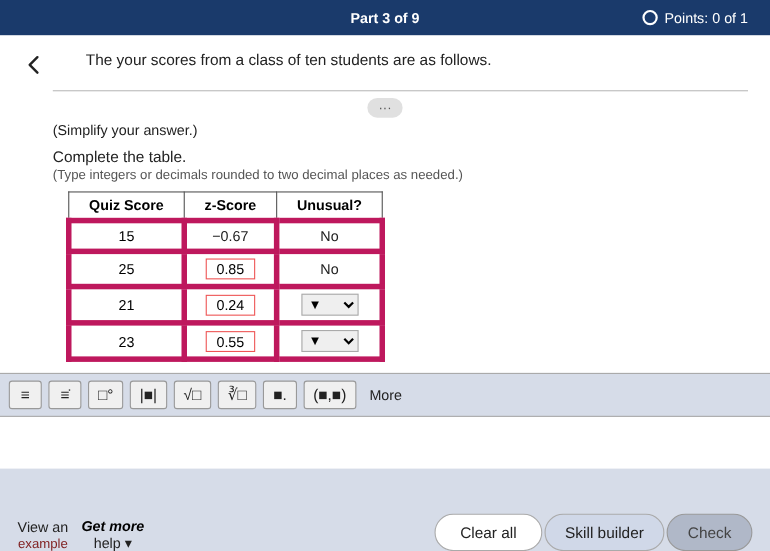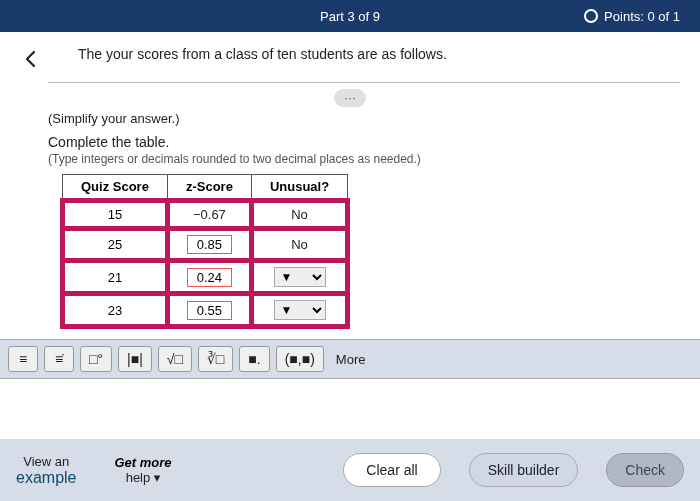--- a/index.html
+++ b/index.html
@@ -17,21 +17,21 @@
       background: #1a3a6b;
       height: 32px;
       display: flex;
       align-items: center;
       justify-content: center;
       position: relative;
     }
     .header-part {
       color: #fff;
       font-size: 13px;
-      font-weight: normal;
+      font-weight: bold;
     }
     .header-points {
       position: absolute;
       right: 20px;
       color: #fff;
       font-size: 13px;
       display: flex;
       align-items: center;
       gap: 6px;
     }
@@ -177,25 +177,25 @@
       padding: 4px 6px;
     }
 
     
     .bottom-bar {
       background: #d6dce8;
       position: absolute;
       bottom: 0;
       left: 0;
       right: 0;
-      height: 62px;
-      display: flex;
-      align-items: center;
+      height: 75px;
+      display: flex;
+      align-items: flex-end;
       padding: 0 16px;
-      gap: 28px;
+      gap: 2px;
     }
     .spacer { flex: 1; }
     .btn-clear-all {
       background: #fff;
       border: 1px solid #aaa;
       border-radius: 20px;
       padding: 8px 22px;
       font-size: 14px;
       cursor: pointer;
       color: #222;
@@ -313,21 +313,21 @@
   <button class="math-btn">√□</button>
   <button class="math-btn">∛□</button>
   <button class="math-btn">■.</button>
   <button class="math-btn">(■,■)</button>
   <button class="math-btn-more">More</button>
 </div>
 
 <div class="bottom-bar">
   <div style="cursor:pointer; text-align:center;">
     <div style="font-size:13px; color:#222;">View an</div>
-    <div style="font-size:16px; color:#0c4a6e;">example</div>
+    <div style="font-size:12px; color:#7f1d1d;">example</div>
   </div>
 
   <div style="cursor:pointer; margin-left:10px; text-align:center;">
     <div style="font-size:13px; font-weight:bold; color:#000000;font-style:italic;">Get more</div>
     <div style="font-size:13px; color:#222;">help ▾</div>
   </div>
 
   <div class="spacer"></div>
 
   <button class="btn-clear-all">Clear all</button>

